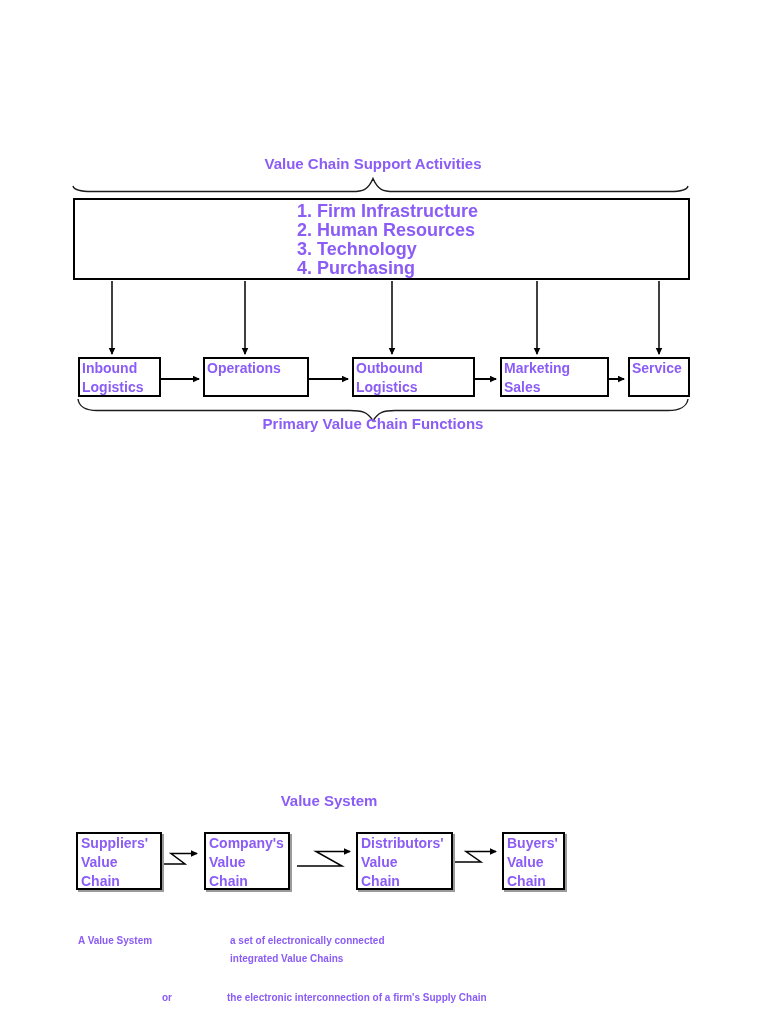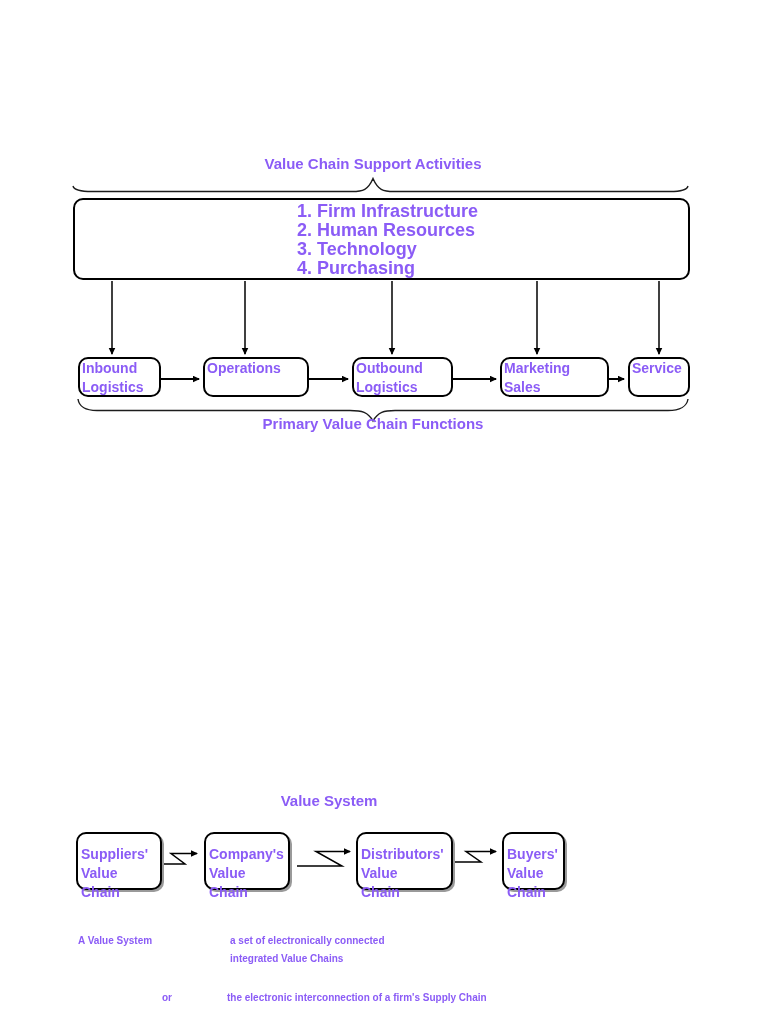--- a/index.html
+++ b/index.html
@@ -9,21 +9,21 @@
     height: 1024px;
     background: #ffffff;
     font-family: "Liberation Sans", "DejaVu Sans", sans-serif;
     color: #8b5cf6;
     overflow: hidden;
   }
   .abs { position: absolute; }
   .bold14 { font-weight: bold; font-size: 10px; line-height: 18px; white-space: nowrap; }
   .title { font-weight: bold; font-size: 15px; text-align: center; white-space: nowrap; }
   .overlay { position: absolute; left: 0; top: 0; z-index: 1; }
-  .node { z-index: 2; background: #ffffff; box-sizing: border-box; border-radius: 10px; }
+  .node { z-index: 2; background: #ffffff; box-sizing: border-box; }
 
   
   .support-box {
     left: 73px; top: 198px; width: 617px; height: 82px;
     border: 2px solid #000000;
   }
   .support-list {
     left: 297px; top: 202px;
     font-weight: bold; font-size: 18px; line-height: 19px;
     z-index: 3;
@@ -31,31 +31,31 @@
 
   
   .pbox {
     top: 357px; height: 40px;
     border: 2px solid #000000;
     font-weight: bold; font-size: 14px; line-height: 19px;
     padding: 0 2px;
   }
   .pbox-0 { left: 78px;  width: 83px; }
   .pbox-1 { left: 203px; width: 106px; }
-  .pbox-2 { left: 352px; width: 101px; }
+  .pbox-2 { left: 352px; width: 123px; }
   .pbox-3 { left: 500px; width: 109px; }
   .pbox-4 { left: 628px; width: 62px; }
 
   
   .vbox {
     top: 832px; height: 58px;
     border: 2px solid #000000;
     box-shadow: 2px 2px 0 #9a9a9a;
     font-weight: bold; font-size: 14px; line-height: 19px;
-    padding: 11px 3px;
+    padding: 0 3px;
   }
   .vbox-0 { left: 76px;  width: 86px; }
   .vbox-1 { left: 204px; width: 86px; }
   .vbox-2 { left: 356px; width: 97px; }
   .vbox-3 { left: 502px; width: 63px; }
 
   .vc-title       { left: 73px;  top: 155px; width: 600px; }
   .primary-label  { left: 73px;  top: 415px; width: 600px; z-index: 3; }
   .vs-title       { left: 73px;  top: 792px; width: 512px; }
 

